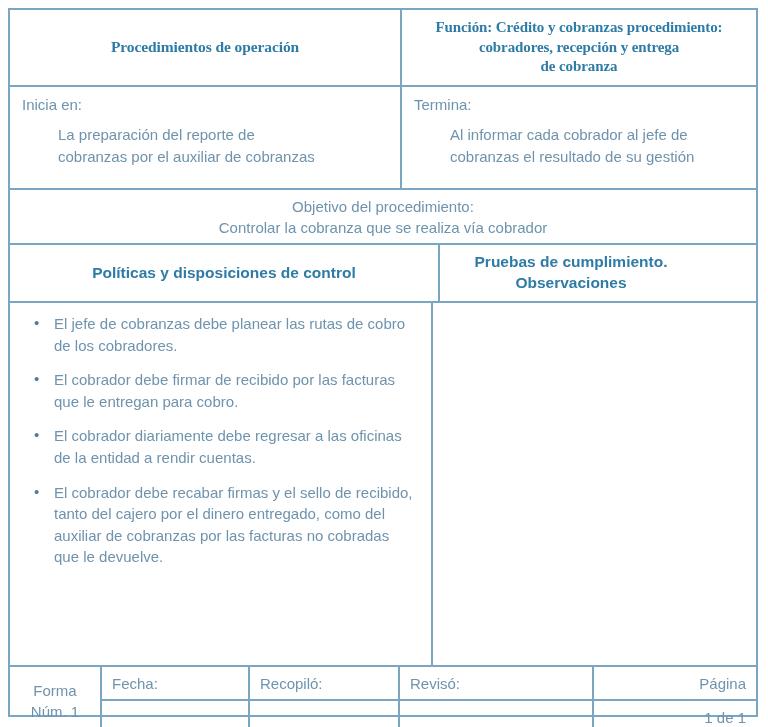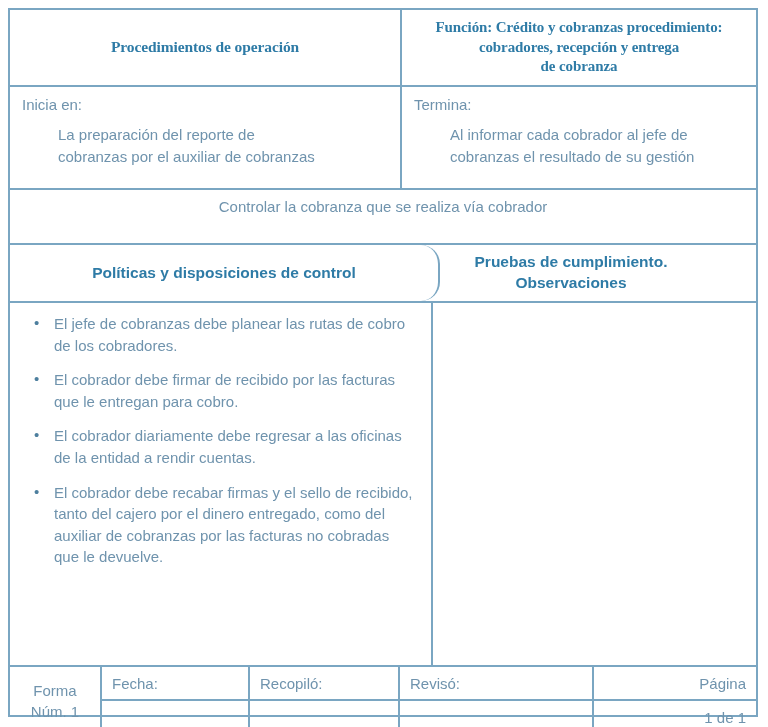--- a/index.html
+++ b/index.html
@@ -104,21 +104,21 @@
 
   
   #band-colheads { height: 58px; }
   #band-colheads .cell {
     display: flex;
     align-items: center;
     justify-content: center;
     text-align: center;
     padding: 2px 8px;
   }
-  #cell-head-politicas { width: 430px; border-radius: 19px; }
+  #cell-head-politicas { width: 430px; }
   #cell-head-pruebas  { width: 262px; }
   .colhead-text {
     color: var(--head-text);
     font-weight: bold;
     font-size: 15.5px;
     line-height: 1.35;
   }
 
   
   #band-body { height: 364px; gap: 13px; }
@@ -226,20 +226,21 @@
     <div class="cell" id="cell-termina">
       <div class="field-label">Termina:</div>
       <div class="field-value">
         <span>Al informar cada cobrador al jefe de</span><br>
         <span>cobranzas el resultado de su gestión</span>
       </div>
     </div>
   </div>
 
   <div class="band" id="band-objective">
+    <div class="obj-line">Objetivo del procedimiento:</div>
     <div class="obj-line">Controlar la cobranza que se realiza vía cobrador</div>
   </div>
 
   <div class="band" id="band-colheads">
     <div class="cell divider" id="cell-head-politicas">
       <span class="colhead-text">Políticas y disposiciones de control</span>
     </div>
     <div class="cell" id="cell-head-pruebas">
       <span class="colhead-text">
         <span>Pruebas de cumplimiento.</span><br>

